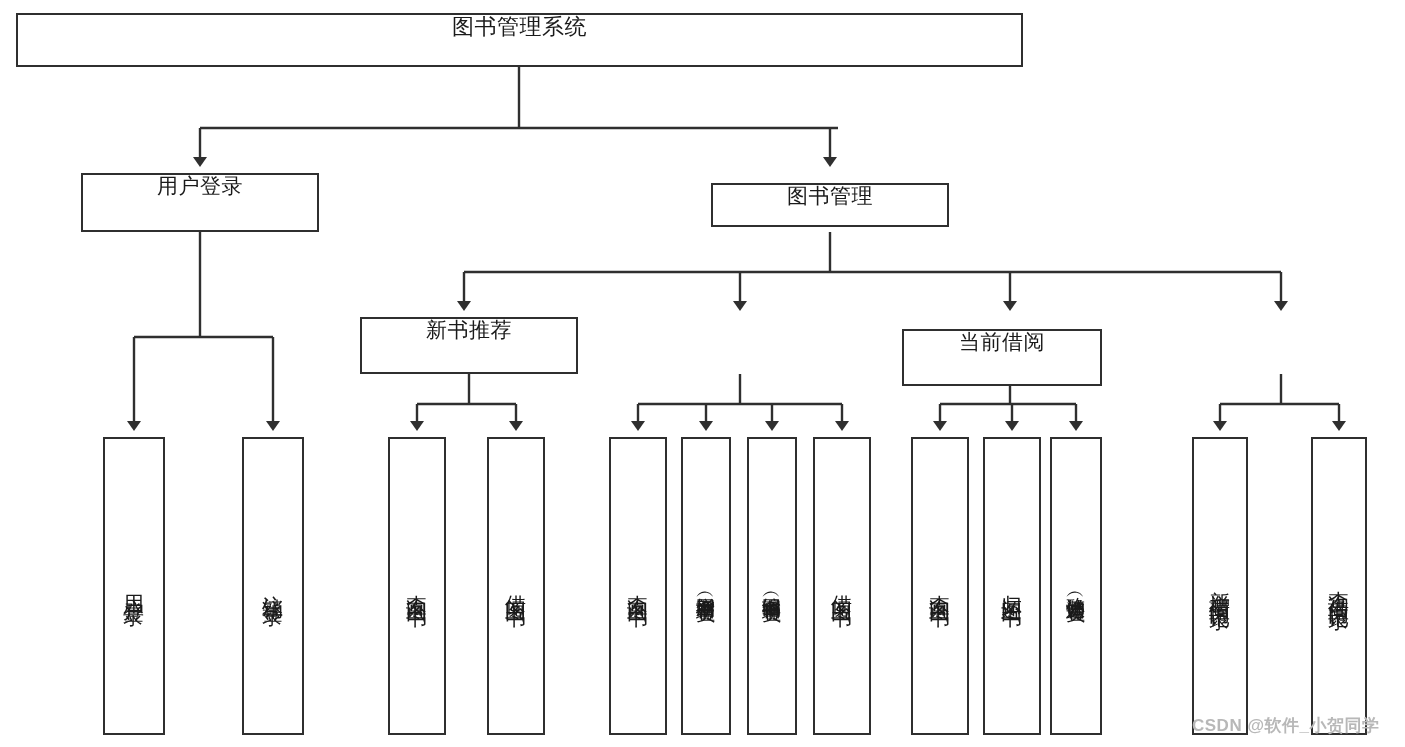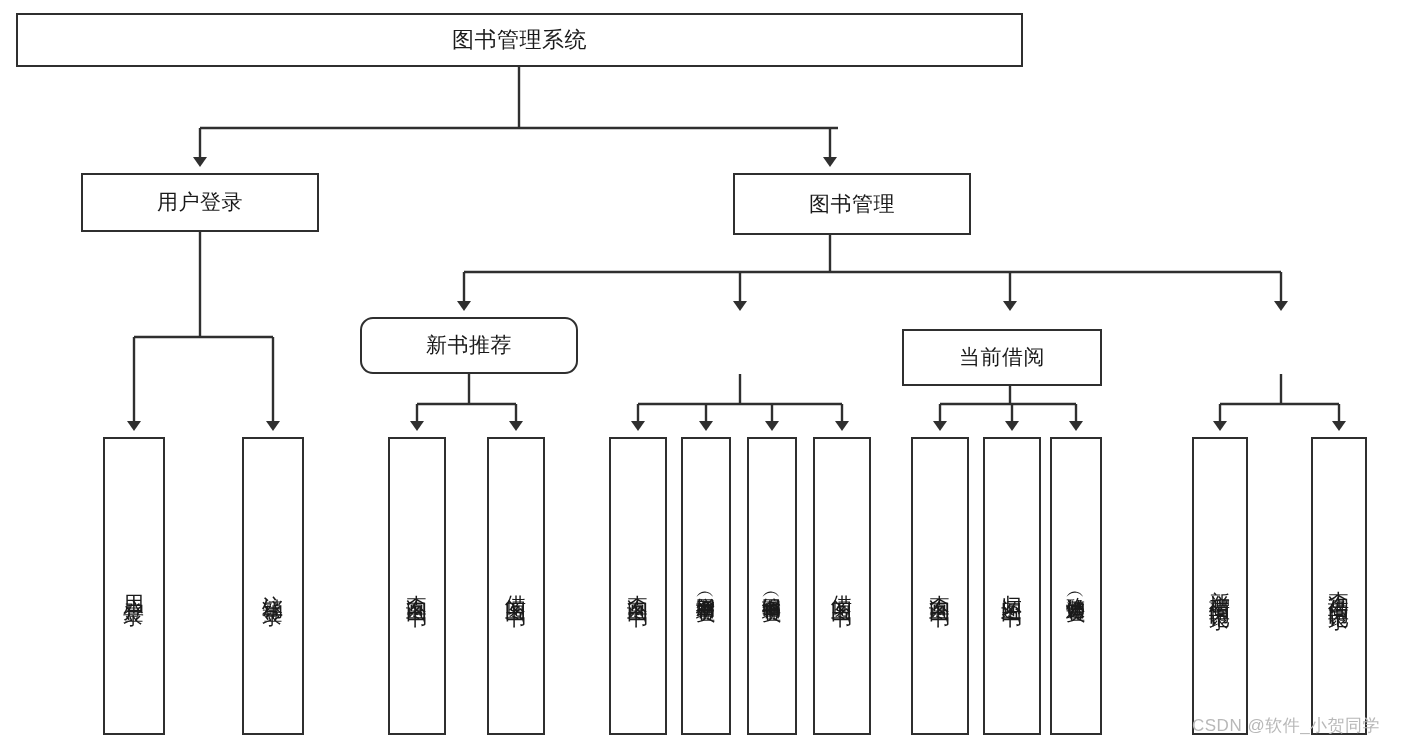--- a/index.html
+++ b/index.html
@@ -24,21 +24,20 @@
     width: 1405px;
     height: 747px;
     pointer-events: none;
   }
   .node {
     position: absolute;
     box-sizing: border-box;
     background: #ffffff;
     border: 2px solid #2f2f2f;
     display: flex;
-    align-items: center;
     justify-content: center;
     color: #1a1a1a;
   }
   .node .lbl {
     display: block;
     text-align: center;
     line-height: 1.06;
   }
   
   .h-node .lbl {
@@ -59,20 +58,21 @@
     line-height: 1.0;
     letter-spacing: 4px;
     max-height: 100%;
   }
   .watermark {
     position: absolute;
     font-size: 17px;
     color: #b8b8b8;
     white-space: nowrap;
     letter-spacing: 0.5px;
+    font-weight: bold;
   }
 </style>
 </head>
 <body>
 
 <div id="canvas">
 
   <svg id="wires" viewBox="0 0 1405 747">
     <defs>
       <marker id="arrow" markerWidth="10" markerHeight="14" refX="1" refY="7" orient="auto" markerUnits="userSpaceOnUse">
@@ -123,25 +123,25 @@
     </g>
   </svg>
 
   <div class="node h-node root" id="node-root" style="left: 16px; top: 13px; width: 1007px; height: 54px;">
     <span class="lbl">图书管理系统</span>
   </div>
 
   <div class="node h-node" id="l2-0" style="left: 81px; top: 173px; width: 238px; height: 59px;">
     <span class="lbl">用户登录</span>
   </div>
-  <div class="node h-node" id="l2-1" style="left: 711px; top: 173px; width: 238px; height: 62px; margin-left: 22px;">
+  <div class="node h-node" id="l2-1" style="left: 711px; top: 183px; width: 238px; height: 44px;">
     <span class="lbl">图书管理</span>
   </div>
 
-  <div class="node h-node" id="l3-0" style="left: 360px; top: 317px; width: 218px; height: 57px; border-radius: 13px;">
+  <div class="node h-node" id="l3-0" style="left: 360px; top: 317px; width: 218px; height: 57px;">
     <span class="lbl">新书推荐</span>
   </div>
   <div class="node h-node" id="l3-2" style="left: 902px; top: 317px; width: 200px; height: 57px; margin-top: 12px;">
     <span class="lbl">当前借阅</span>
   </div>
 
   <div class="node v-node" id="lf-0" style="left: 103px; top: 437px; width: 62px; height: 298px;">
     <span class="lbl">用户登录</span>
   </div>
   <div class="node v-node" id="lf-1" style="left: 242px; top: 437px; width: 62px; height: 298px;">

